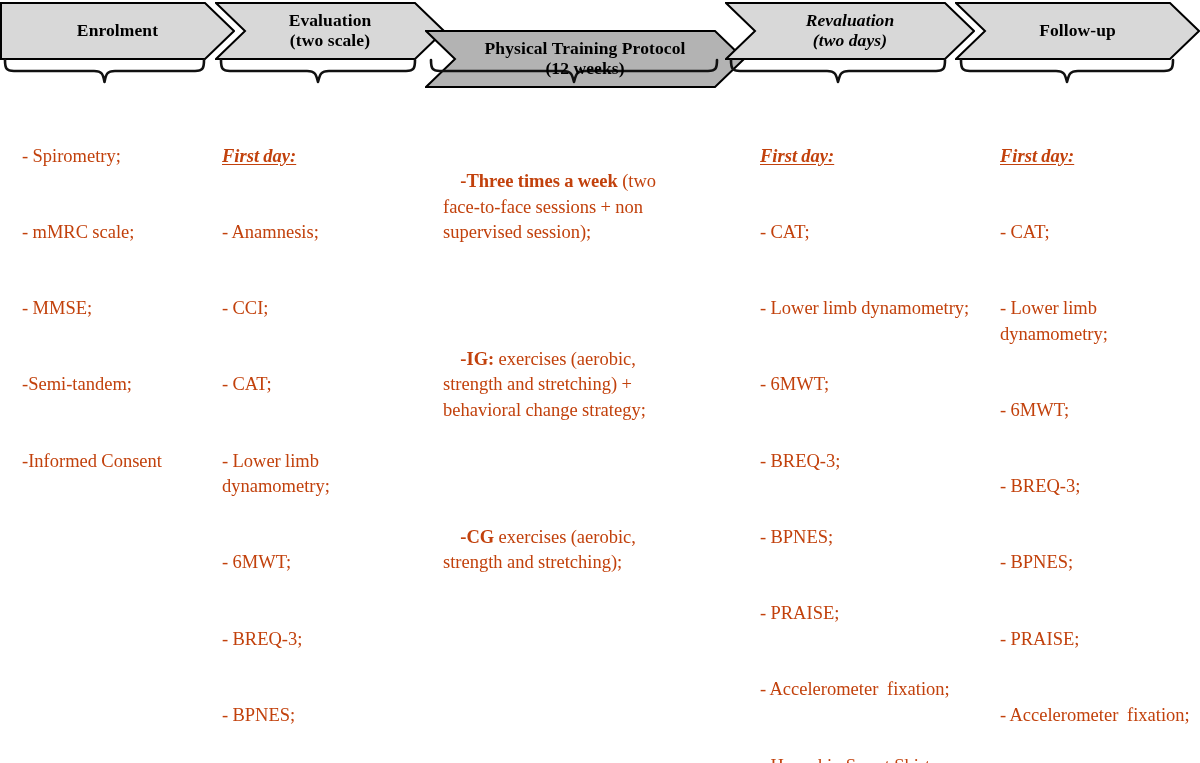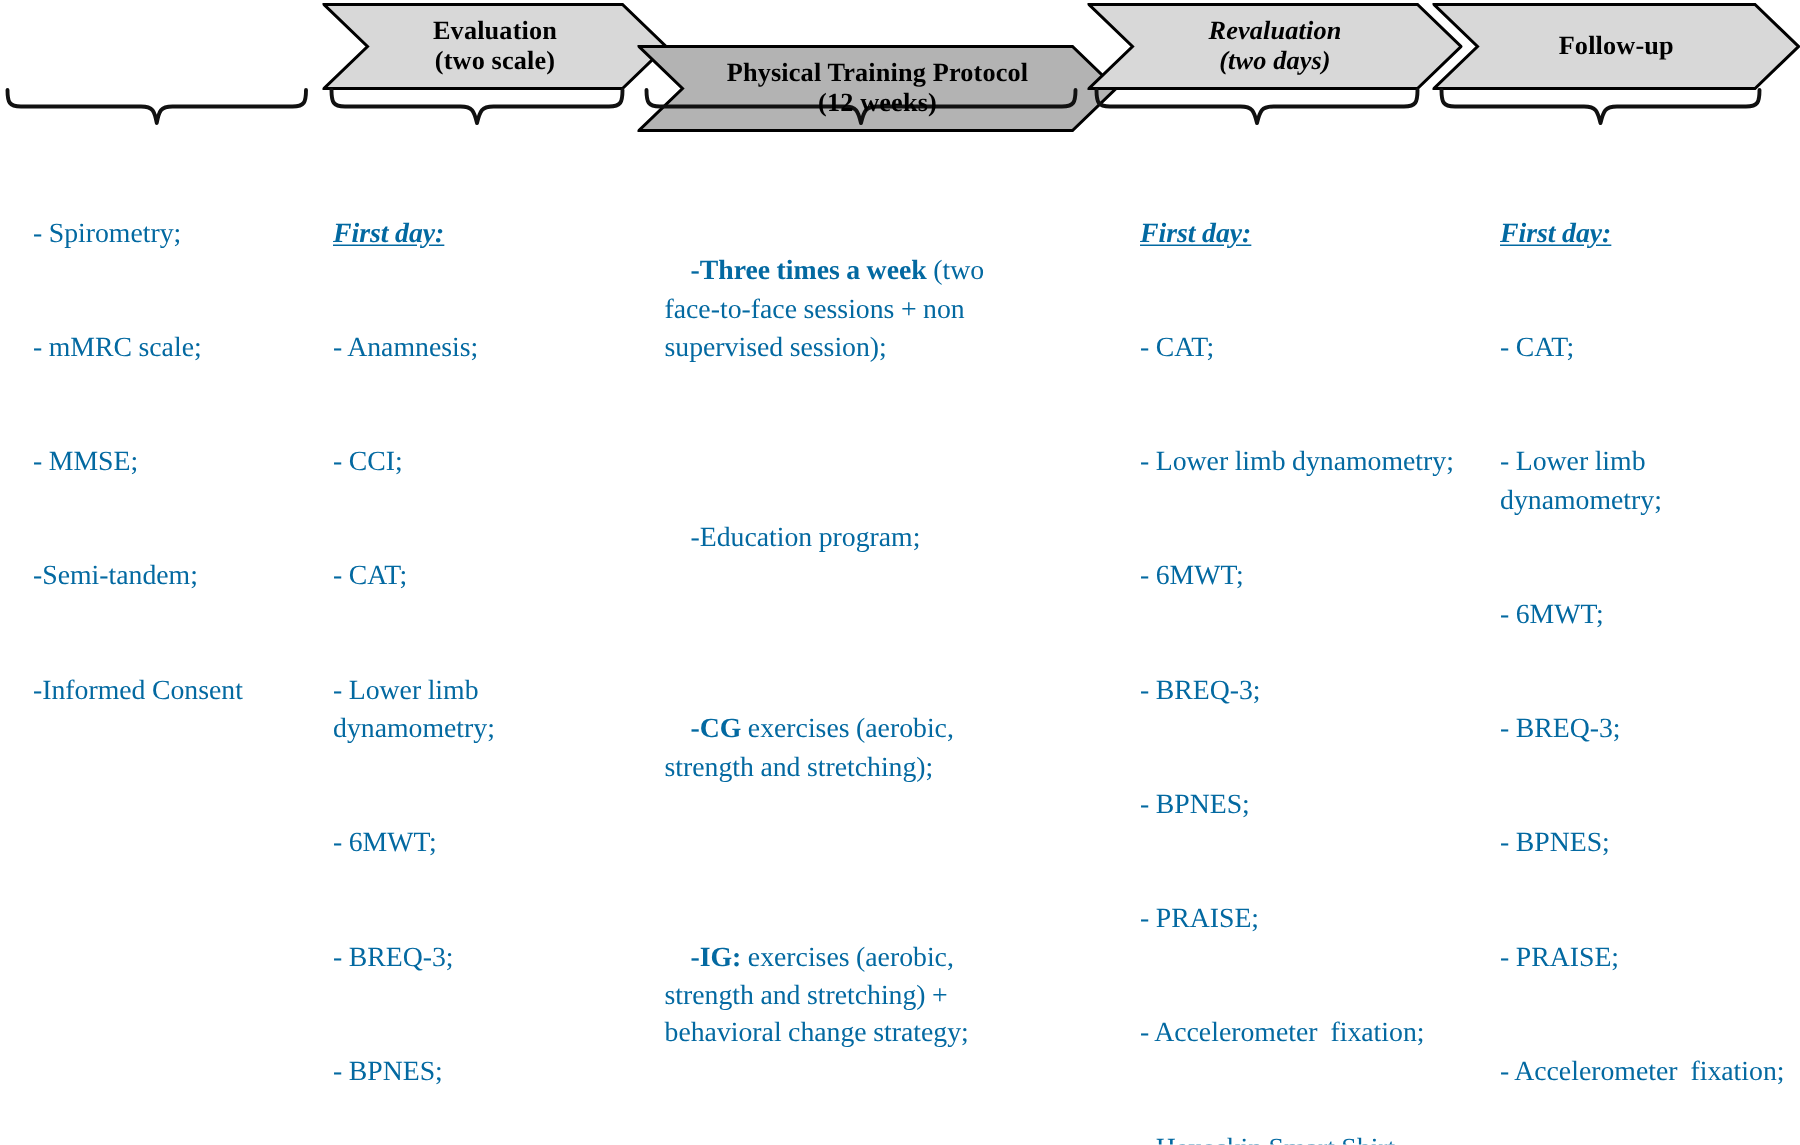--- a/index.html
+++ b/index.html
@@ -61,37 +61,43 @@
     position: absolute;
     top: 0;
     height: 34px;
   }
 
   
   .col-text {
     position: absolute;
     font-size: 18.5px;
     line-height: 25.4px;
-    color: #0369a1;
+    color: #c2410c;
     white-space: pre-wrap;
     word-spacing: -0.3px;
   }
   .col-text .hd {
     font-weight: bold;
     text-decoration: underline;
     text-underline-offset: 1.5px;
     font-style: italic;
   }
   .col-text .b { font-weight: bold; }
 </style>
 </head>
 <body>
 
 <div id="arrow-band">
 
+  <div class="phase-arrow" style="left:0px; width:235px;">
+    <svg class="arrow-svg" viewBox="0 0 235 58" preserveAspectRatio="none">
+      <polygon points="1,1 205,1 234,29 205,57 1,57" fill="#d8d8d8" stroke="#000000" stroke-width="2" stroke-linejoin="miter"></polygon>
+    </svg>
+    <span class="arrow-label">Enrolment</span>
+  </div>
 
   <div class="phase-arrow" style="left:215px; width:230px;">
     <svg class="arrow-svg" viewBox="0 0 230 58" preserveAspectRatio="none">
       <polygon points="1,1 200,1 229,29 200,57 1,57 30,29" fill="#d8d8d8" stroke="#000000" stroke-width="2" stroke-linejoin="miter"></polygon>
     </svg>
     <span class="arrow-label">Evaluation
 (two scale)</span>
   </div>
 
   <div class="phase-arrow" style="left:425px; width:320px;margin-top:28px;">
@@ -173,27 +179,24 @@
   
   
   
 </div>
 
 <div class="col-text" style="left:443px; top:93px; width:225px;">
   <div>
     <span class="b">-Three times a week</span><span> (two face-to-face sessions + non supervised session);</span>
   </div>
   <div>
-    <span class="b"></span><span>-Education program;</span>
+    <span class="b">-IG:</span><span> exercises (aerobic, strength and stretching) + behavioral change strategy;</span>
   </div>
   <div>
     <span class="b">-CG</span><span> exercises (aerobic, strength and stretching);</span>
-  </div>
-  <div>
-    <span class="b">-IG:</span><span> exercises (aerobic, strength and stretching) + behavioral change strategy;</span>
   </div>
   
 </div>
 
 <div class="col-text" style="left:760px; top:93px; width:212px;">
   <div class="hd">First day:</div>
   <div>- CAT;</div>
   <div>- Lower limb dynamometry;</div>
   <div>- 6MWT;</div>
   <div>- BREQ-3;</div>

